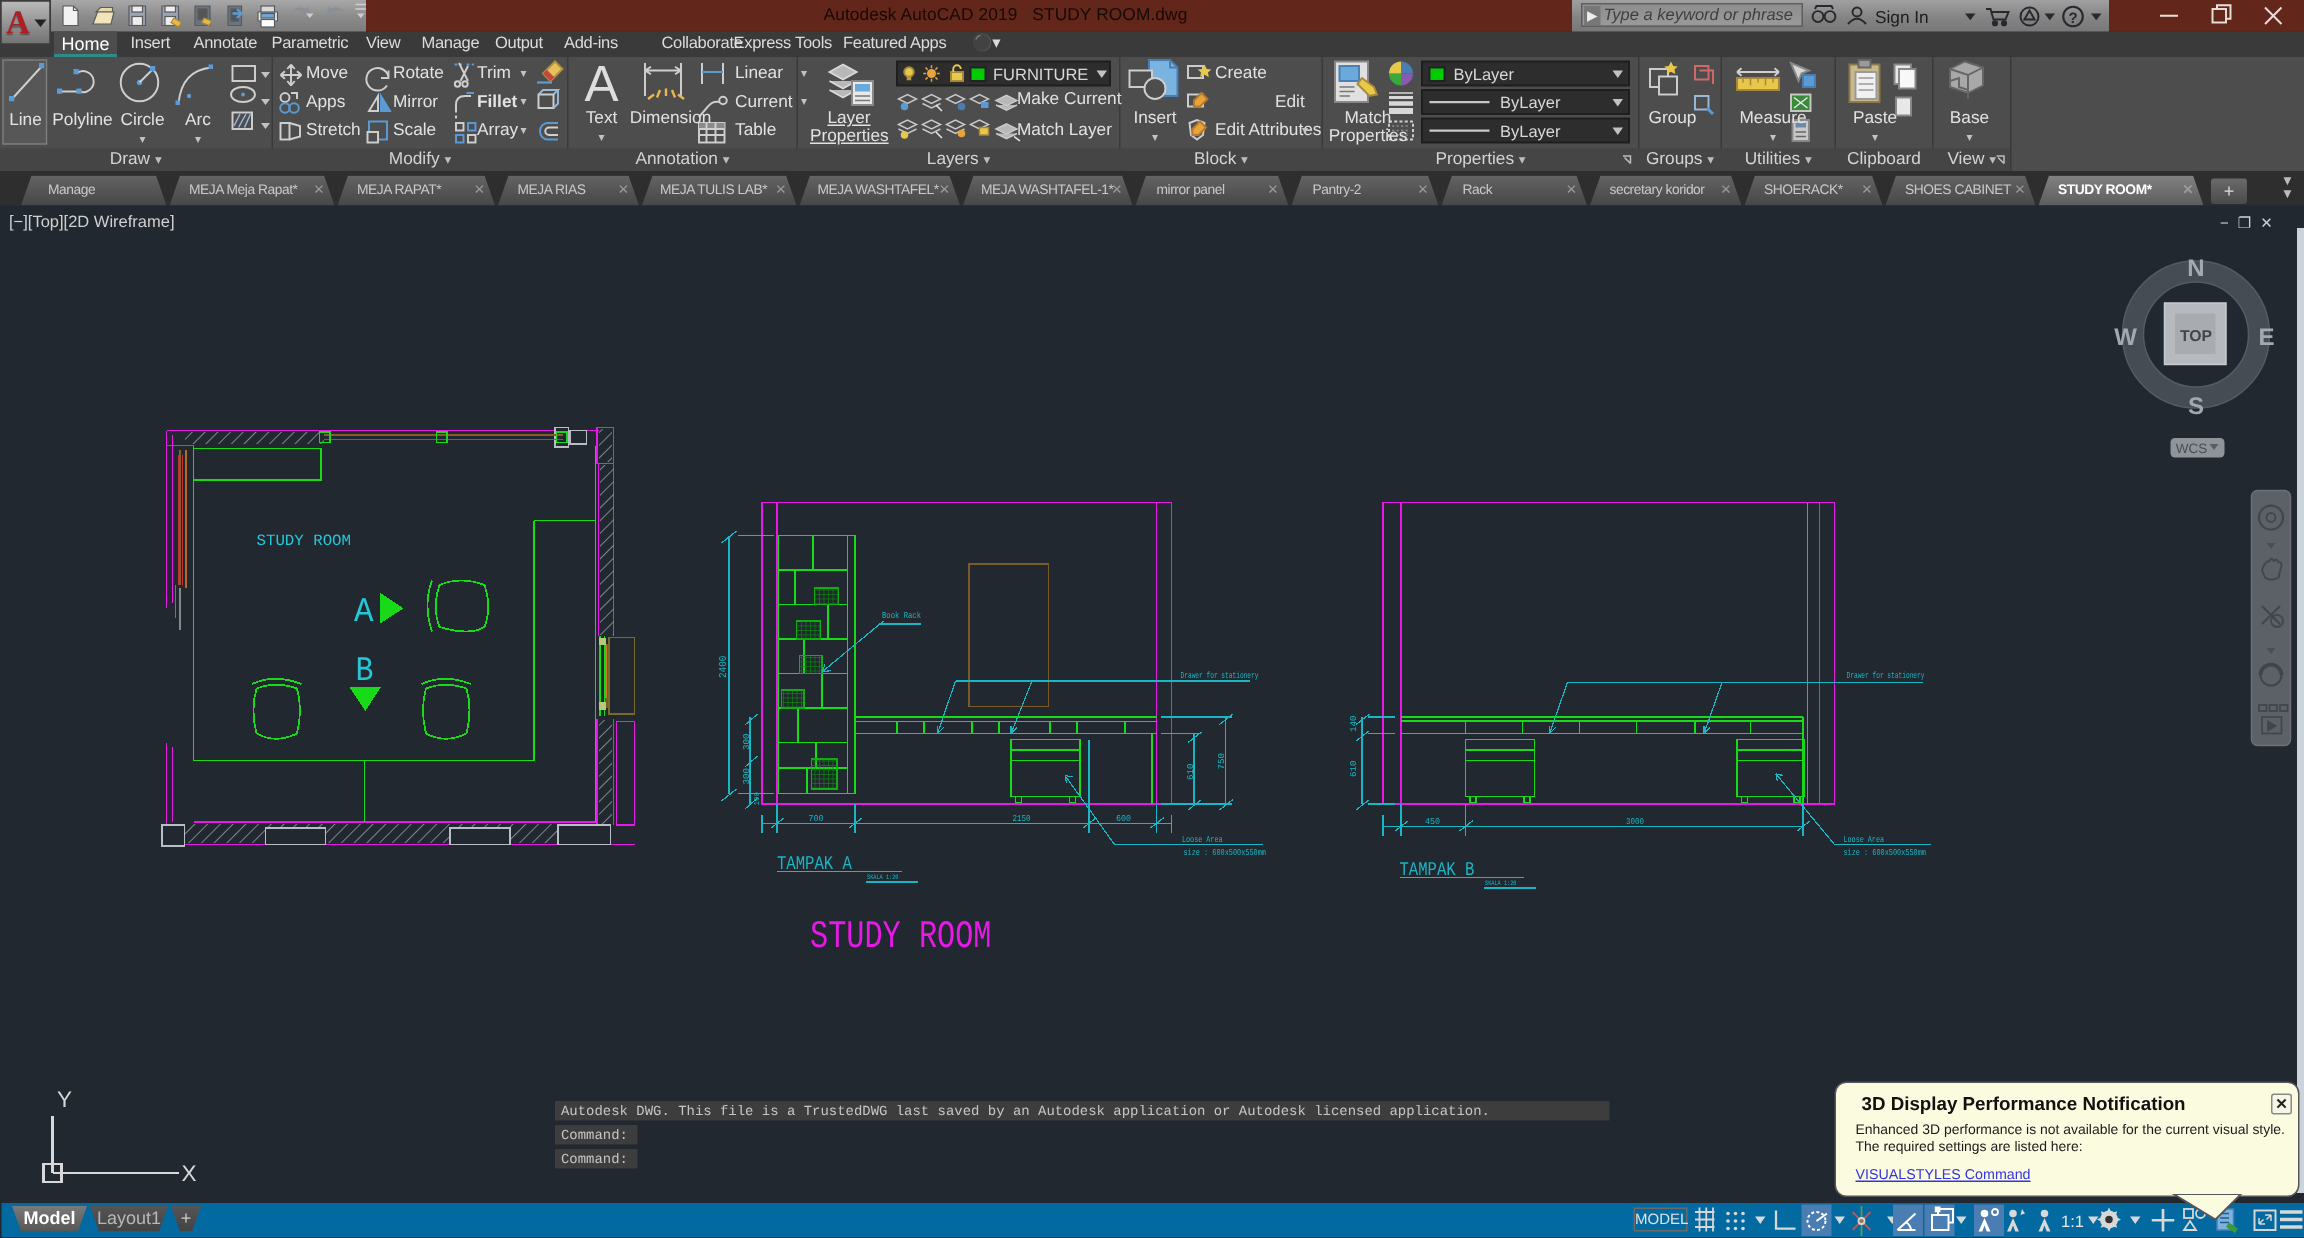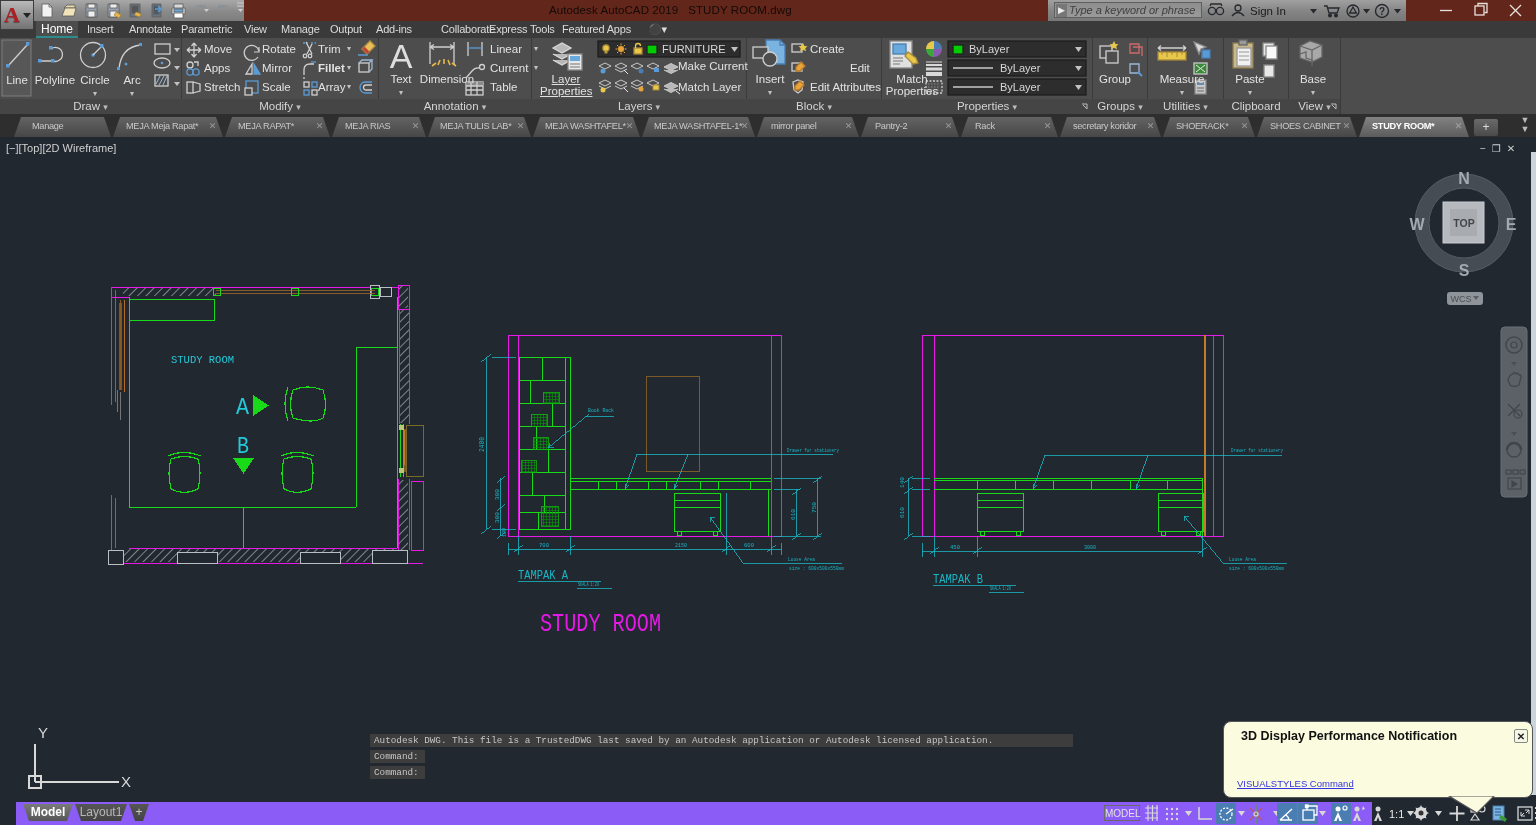--- a/index.html
+++ b/index.html
@@ -49,21 +49,21 @@
 
 
 .cmdrow { z-index:7; background:#3d3d3d; color:#c6c6c6; font-family:"Liberation Mono",monospace; font-size:9.3px; line-height:13px; padding-left:4px; white-space:nowrap; }
 #cmdbar { left:327px; top:783px; width:888px; height:18px; background:#b9b9b9; z-index:8; }
 #cmdgrip { position:absolute; left:0; top:0; width:38px; height:18px; background:#3c3c3c; }
 #cmdfield { position:absolute; left:41px; top:2px; width:14px; height:14px; background:#adadad; border:1px solid #8a8a8a; }
 #cmdbar .ph { position:absolute; left:66px; top:2px; font-style:italic; color:#585858; font-size:11px; font-family:"Liberation Mono",monospace; letter-spacing:-0.5px; }
 #cmdbar .up { position:absolute; right:8px; top:4px; width:0; height:0; border-left:5px solid transparent; border-right:5px solid transparent; border-bottom:7px solid #2a2a2a; }
 
 
-#statusbar { left:16px; top:802px; width:1356px; height:23px; background:#8b5cf6; z-index:20; }
+#statusbar { left:1px; top:802px; width:1536px; height:23px; background:#0369a1; z-index:20; }
 .ltab { position:absolute; top:2px; height:17px; font-size:12px; line-height:16px; text-align:center; clip-path:polygon(0 0, 100% 0, calc(100% - 6px) 100%, 6px 100%); }
 
 
 #notif { left:1223px; top:721px; width:310px; height:77px; background:#fbfbe0; border:1px solid #55555a; border-radius:8px; z-index:30; }
 #notif h1 { position:absolute; left:17px; top:7px; font-size:12.5px; color:#111; font-weight:bold; white-space:nowrap; }
 #notif p { position:absolute; left:13px; top:26px; font-size:9.3px; color:#1a1a1a; line-height:10.5px; white-space:nowrap; }
 #notif a { position:absolute; left:13px; top:56px; font-size:9.5px; color:#3434e0; text-decoration:underline; white-space:nowrap; }
 #notif .nx { position:absolute; right:4px; top:7px; width:14px; height:14px; border:1px solid #888; border-radius:2px; font-size:10px; font-weight:bold; color:#222; text-align:center; line-height:13px; background:#f6f6e4; }
 </style>
 </head>
@@ -810,20 +810,21 @@
         <rect x="377" y="5" width="14" height="13"></rect>
         <path d="M380,14 l3,-3 m-3,3 h4 m-4,0 v-4 M388,8 l-3,3 m3,-3 h-4 m4,0 v4" stroke-width="1"></path>
       </g>
 
       <path d="M394,6 h15 M394,11 h15 M394,16 h15" stroke="#d8d8d8" stroke-width="2.2" fill="none"></path>
     </svg>
   </div>
 
   <div class="abs" id="notif">
     <h1>3D Display Performance Notification</h1>
+    <p>Enhanced 3D performance is not available for the current visual style.<br>The required settings are listed here:</p>
     <a>VISUALSTYLES Command</a>
     <div class="nx">✕</div>
   </div>
   <svg class="abs" style="left:1448px; top:796px; z-index:31;" width="52" height="20" viewBox="0 0 52 20">
     <path d="M1,0 L29,17 L46,0 Z" fill="#fbfbe0" stroke="#55555a" stroke-width="1.2"></path>
   </svg>
 
 </div>
 
 </body></html>

